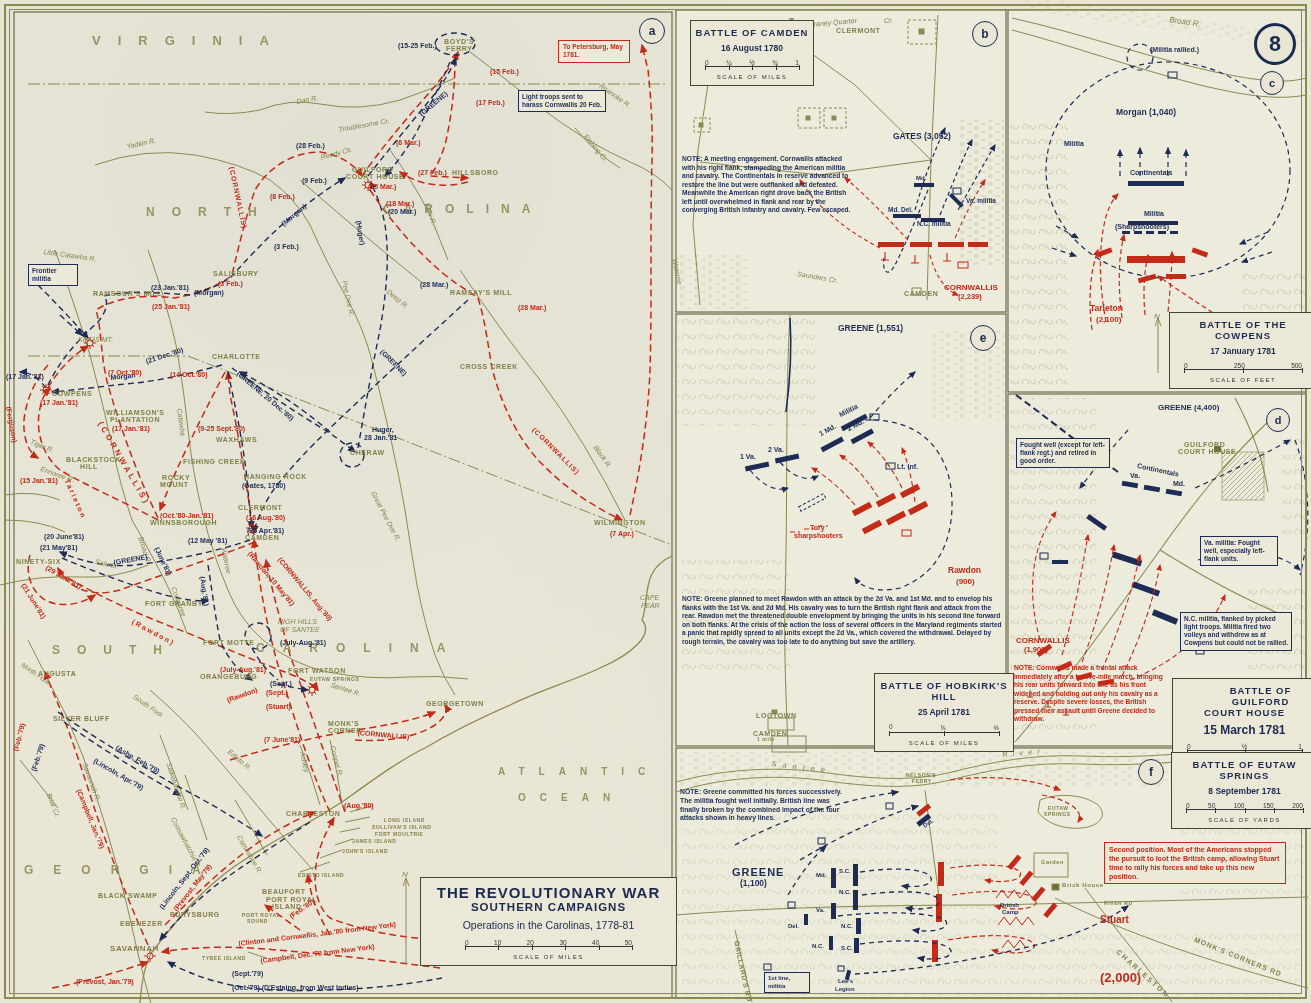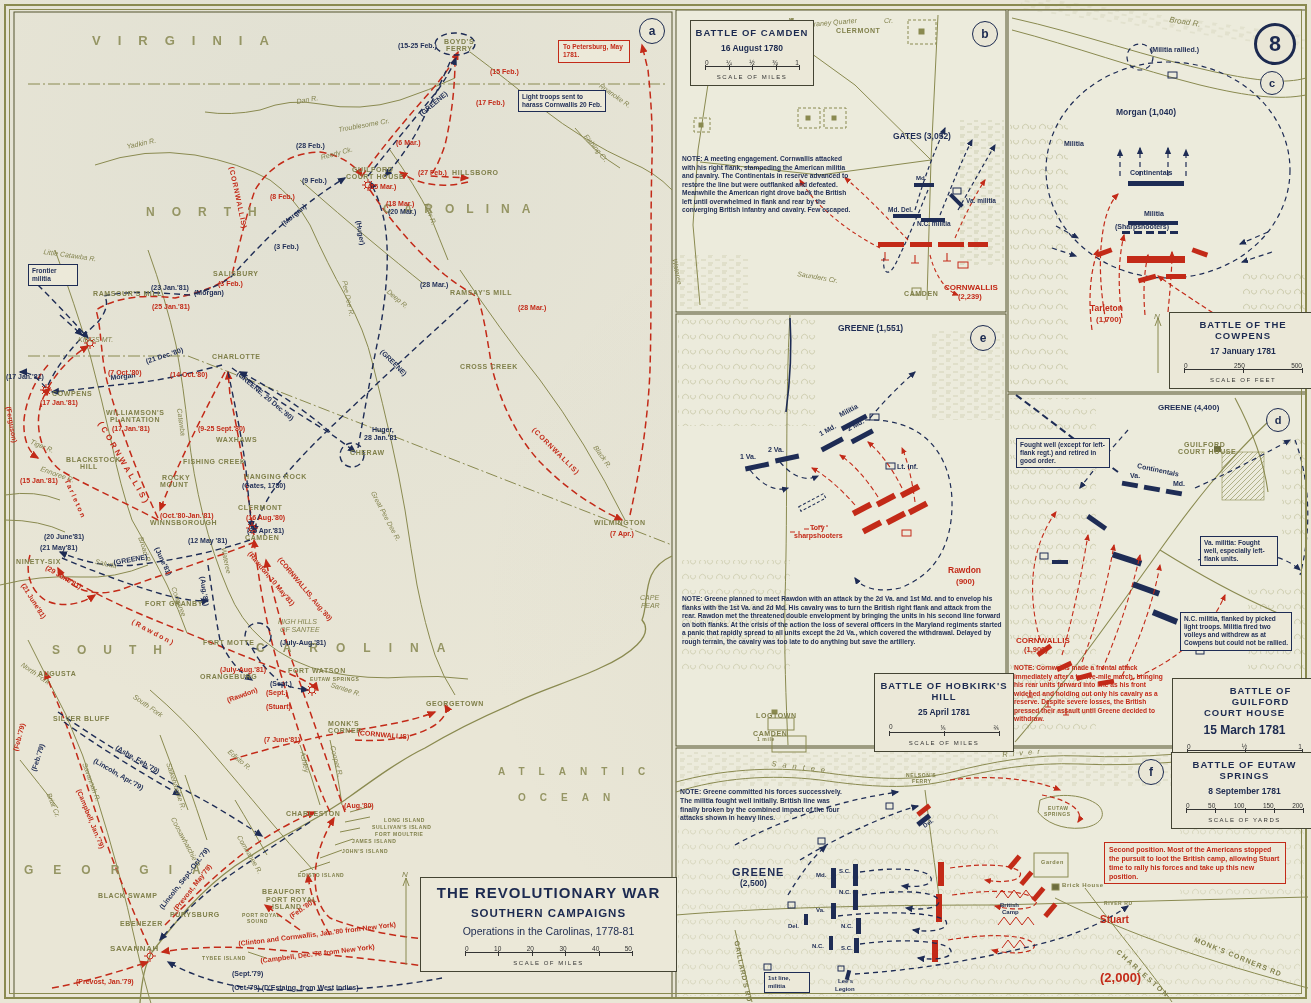--- a/index.html
+++ b/index.html
@@ -413,21 +413,21 @@
         <path d="M788,895 C800,875 812,858 826,846" marker-end="url(#ab)"></path>
       </g>
     </g>
   </svg>
 
   <div class="frame f1"></div>
   <div class="frame f2"></div>
 
   <div class="tbox" id="main-title" style="left:420px;top:877px;width:247px;">
     <div class="tl" style="font-size:15px">THE REVOLUTIONARY WAR</div>
-    <div class="tl" style="font-size:11.5px;margin-top:6px">SOUTHERN CAMPAIGNS</div>
+    <div class="tl" style="font-size:11.5px;">SOUTHERN CAMPAIGNS</div>
     <div style="color:#1c2a50;font-size:10.5px;margin-top:6px">Operations in the Carolinas, 1778-81</div>
     <div class="ticks" id="mt-ticks" style="margin:8px 40px 0">
         <span>0</span>
         <span>10</span>
         <span>20</span>
         <span>30</span>
         <span>40</span>
         <span>50</span>
       </div>
     <div class="sbar" id="mt-bar" style="margin:0 40px">
@@ -635,21 +635,21 @@
       <div class="lbl ri" style="left: 798px; top: 270px; font-size: 7px; transform: rotate(10deg);">Saunders Cr.</div>
       <div class="lbl ri" style="left: 678px; top: 258px; font-size: 7px; transform: rotate(78deg);">Wateree</div>
       <div class="lbl ri" style="left: 1170px; top: 15px; font-size: 8px; transform: rotate(9deg);">Broad R.</div>
       <div class="lbl b" style="left: 1150px; top: 46px; font-size: 7px;">(Militia rallied.)</div>
       <div class="lbl b" style="left: 1116px; top: 108px; font-size: 8.5px;">Morgan (1,040)</div>
       <div class="lbl b" style="left: 1064px; top: 140px; font-size: 7px;">Militia</div>
       <div class="lbl b" style="left: 1130px; top: 169px; font-size: 7px;">Continentals</div>
       <div class="lbl b" style="left: 1144px; top: 210px; font-size: 7px;">Militia</div>
       <div class="lbl b" style="left: 1115px; top: 223px; font-size: 7px;">(Sharpshooters)</div>
       <div class="lbl r" style="left: 1090px; top: 304px; font-size: 8.5px;">Tarleton</div>
-      <div class="lbl r" style="left: 1096px; top: 315px; font-size: 8px;">(1,700)</div>
+      <div class="lbl r" style="left: 1096px; top: 315px; font-size: 8px;">(2,100)</div>
       <div class="lbl ri" style="left: 1154px; top: 312px; font-size: 8px;">N</div>
       <div class="lbl b" style="left: 1138px; top: 403px; font-size: 8px; margin-left: 20px;">GREENE (4,400)</div>
       <div class="lbl b boxb" style="left: 1016px; top: 438px; font-size: 6.5px; width: 86px; white-space: normal;">Fought well (except for left-flank regt.) and retired in good order.</div>
       <div class="lbl p" style="left: 1184px; top: 441px; font-size: 7px;">GUILFORD</div>
       <div class="lbl p" style="left: 1178px; top: 448px; font-size: 7px;">COURT HOUSE</div>
       <div class="lbl b" style="left: 1138px; top: 462px; font-size: 7px; transform: rotate(12deg);">Continentals</div>
       <div class="lbl b" style="left: 1130px; top: 472px; font-size: 7px;">Va.</div>
       <div class="lbl b" style="left: 1173px; top: 480px; font-size: 7px;">Md.</div>
       <div class="lbl b boxb" style="left: 1200px; top: 536px; font-size: 6.5px; width: 70px; white-space: normal;">Va. militia: Fought well, especially left-flank units.</div>
       <div class="lbl b boxb" style="left: 1180px; top: 612px; font-size: 6.5px; width: 104px; white-space: normal;">N.C. militia, flanked by picked light troops. Militia fired two volleys and withdrew as at Cowpens but could not be rallied.</div>
@@ -671,21 +671,21 @@
       <div class="lbl p" style="left: 756px; top: 712px; font-size: 7px;">LOGTOWN</div>
       <div class="lbl p" style="left: 753px; top: 730px; font-size: 7px;">CAMDEN</div>
       <div class="lbl p" style="left: 757px; top: 737px; font-size: 5px;">1 mile</div>
       <div class="lbl ri" style="left: 884px; top: 680px; font-size: 8px;">N</div>
       <div class="lbl ri" style="left: 772px; top: 760px; font-size: 7.5px; letter-spacing: 6px; transform: rotate(7deg);">Santee</div>
       <div class="lbl ri" style="left: 1002px; top: 751px; font-size: 7.5px; letter-spacing: 5px; transform: rotate(-5deg);">River</div>
       <div class="lbl p" style="left: 906px; top: 773px; font-size: 5px;">NELSON'S</div>
       <div class="lbl p" style="left: 912px; top: 779px; font-size: 5px;">FERRY</div>
       <div class="lbl b note" style="left: 680px; top: 788px; font-size: 6.8px; width: 168px; white-space: normal;">NOTE: Greene committed his forces successively. The militia fought well initially. British line was finally broken by the combined impact of the four attacks shown in heavy lines.</div>
       <div class="lbl b" style="left: 732px; top: 866px; font-size: 11px; letter-spacing: 1px;">GREENE</div>
-      <div class="lbl b" style="left: 740px; top: 879px; font-size: 8.5px;">(2,500)</div>
+      <div class="lbl b" style="left: 740px; top: 879px; font-size: 8.5px;">(1,100)</div>
       <div class="lbl b" style="left: 816px; top: 872px; font-size: 6px;">Md.</div>
       <div class="lbl b" style="left: 839px; top: 868px; font-size: 6px;">S.C.</div>
       <div class="lbl b" style="left: 839px; top: 889px; font-size: 6px;">N.C.</div>
       <div class="lbl b" style="left: 816px; top: 907px; font-size: 6px;">Va.</div>
       <div class="lbl b" style="left: 788px; top: 923px; font-size: 6px;">Del.</div>
       <div class="lbl b" style="left: 841px; top: 923px; font-size: 6px;">N.C.</div>
       <div class="lbl b" style="left: 812px; top: 943px; font-size: 6px;">N.C.</div>
       <div class="lbl b" style="left: 841px; top: 945px; font-size: 6px;">S.C.</div>
       <div class="lbl b" style="left: 922px; top: 824px; font-size: 6px; transform: rotate(-35deg);">Del.</div>
       <div class="lbl b boxb" style="left: 764px; top: 972px; font-size: 6px; width: 38px; white-space: normal;">1st line, militia</div>

